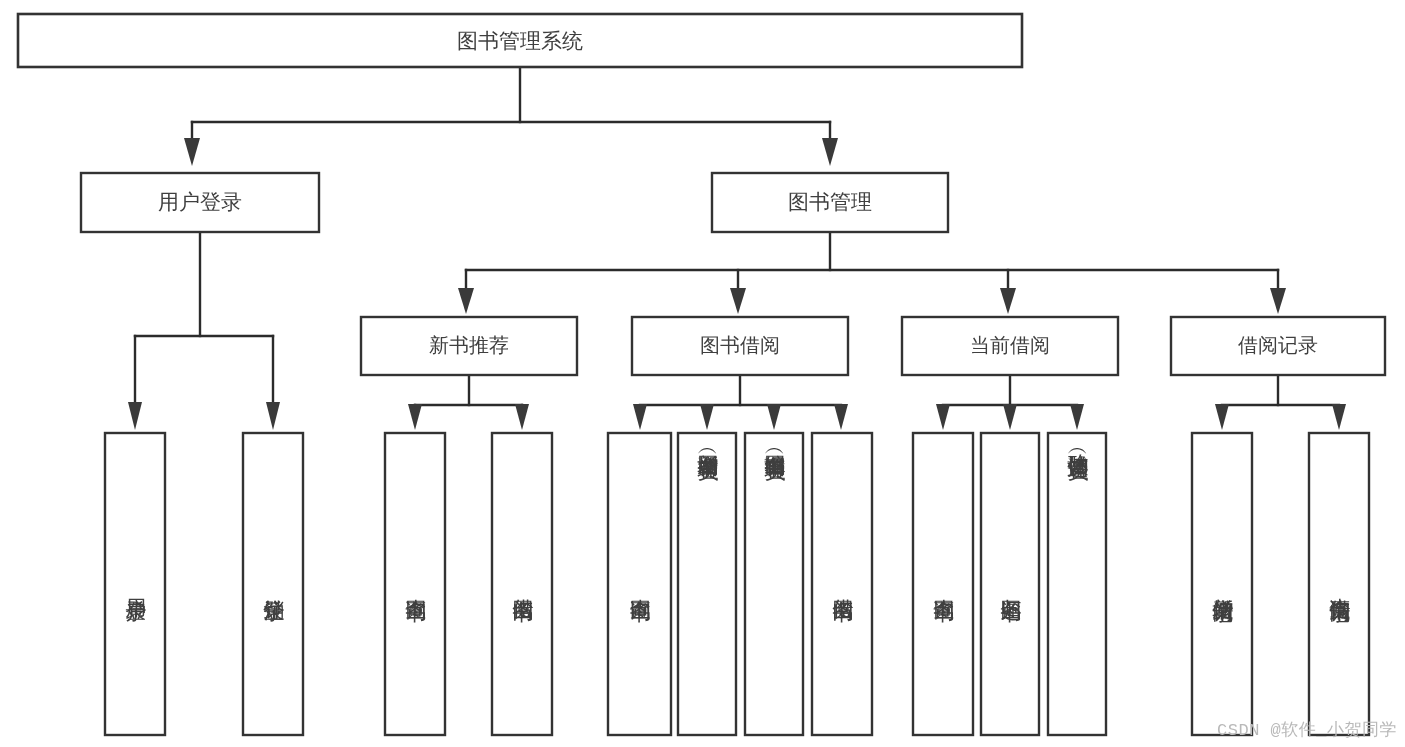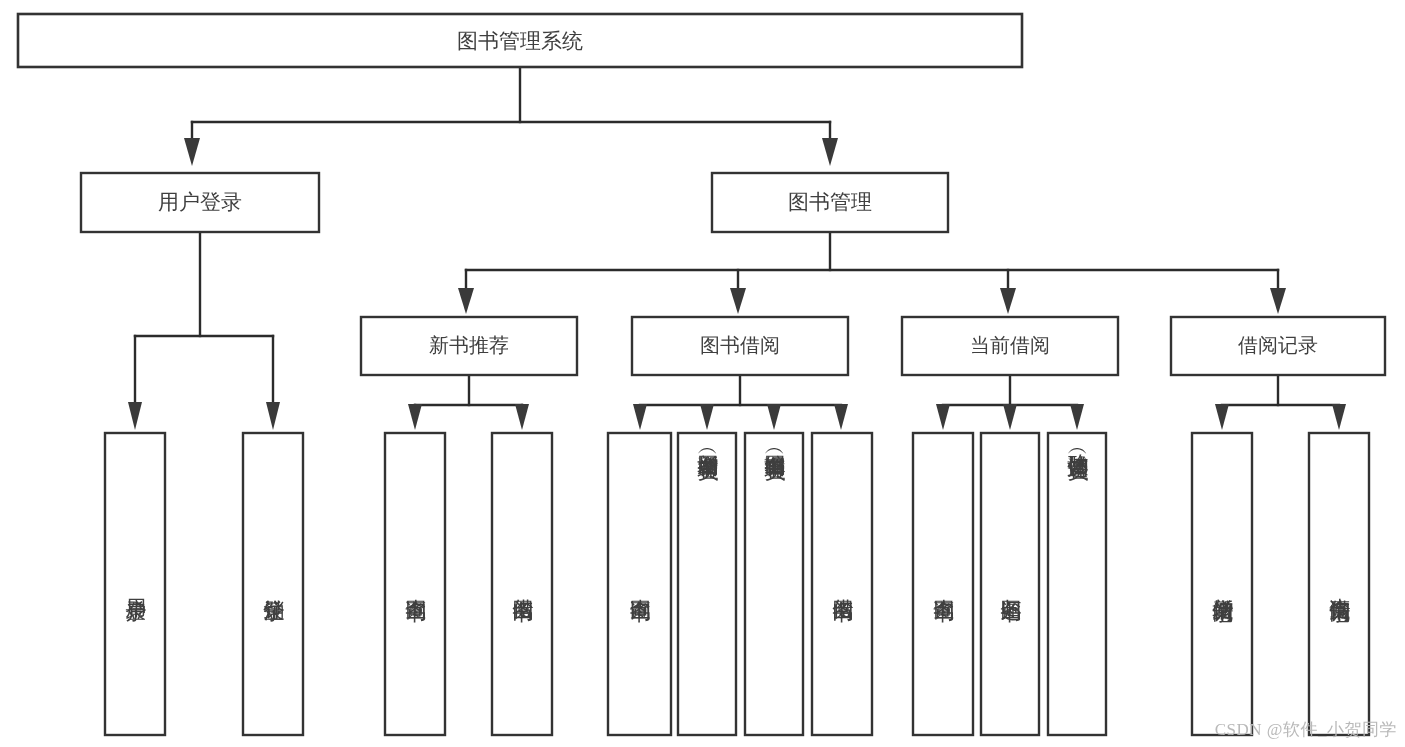--- a/index.html
+++ b/index.html
@@ -69,21 +69,21 @@
     line-height: 1.14;
     letter-spacing: 1px;
     color: #3f3f3f;
     white-space: nowrap;
     text-align: center;
   }
   .watermark {
     position: absolute;
     right: 8px;
     bottom: 6px;
-    font-family: Liberation Serif, serif;
+    font-family: Liberation Mono, monospace;
     font-size: 17px;
     color: #b9b9b9;
     letter-spacing: 0.5px;
     white-space: nowrap;
     user-select: none;
   }
 </style>
 </head>
 <body>
 

